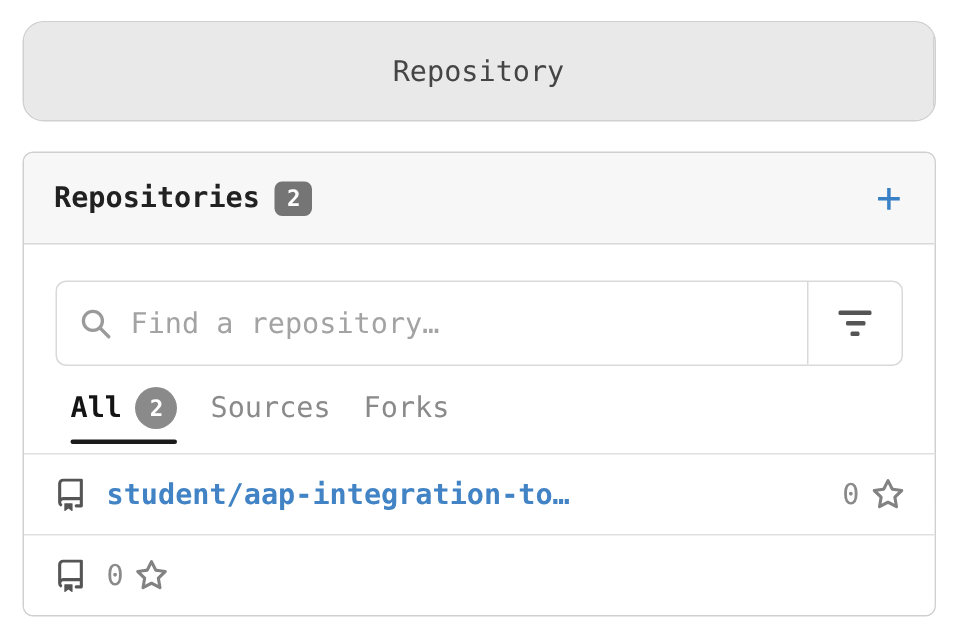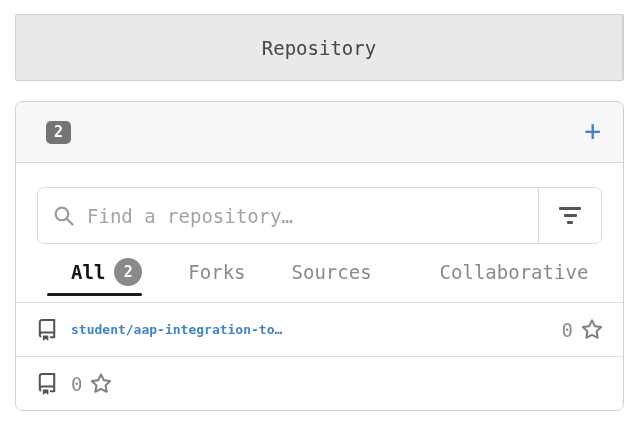--- a/index.html
+++ b/index.html
@@ -8,21 +8,21 @@
     font-family:"DejaVu Sans Mono","Liberation Mono",monospace;
     -webkit-font-smoothing:antialiased;
     overflow:hidden;
   }
   
   .segmented{
     margin:14px 16px 0 15px;
     height:65px;
     display:flex;
     border:1px solid #d0d0d0;
-    border-radius:2px;
+    border-radius:14px;
     overflow:hidden;
     background:#f97316;
   }
   .seg-tab{
     flex:1;
     display:flex;align-items:center;justify-content:center;
     font-size:19px;color:#454545;
     cursor:pointer;
     background:#ffffff;
   }
@@ -109,21 +109,20 @@
     align-items:flex-start;
   }
   .tab{
     display:flex;flex-direction:column;
     cursor:pointer;
   }
   .tab-top{
     display:flex;align-items:center;gap:9px;
     font-size:19px;color:#8a8a8a;
     height:30px;
-    margin-left:24px;
   }
   .tab.active .tab-top{color:#141414;font-weight:bold;}
   .tab-underline{
     height:3px;margin-top:6px;border-radius:2px;
     background:transparent;
   }
   .tab.active .tab-underline{background:#1b1b1b;}
   .tab-badge{
     width:28px;height:28px;border-radius:50%;
     background:#8a8a8a;color:#ffffff;
@@ -138,41 +137,42 @@
     padding:0 20px;
     gap:13px;
     border-top:1px solid #e0e0e0;
     background:#ffffff;
     cursor:pointer;
   }
   .repo-icon svg{display:block;}
   .repo-name{
     flex:1;
     color:#4183c4;
-    font-size:13px;font-weight:bold;
+    font-size:19px;font-weight:bold;
     white-space:nowrap;overflow:hidden;
   }
   .star-group{
     display:flex;align-items:center;gap:8px;
   }
   .star-count{
     color:#8a8a8a;font-size:19px;
   }
   .star-icon svg{display:block;}
 </style>
 </head>
 <body>
 
 <div class="segmented">
   <div class="seg-tab active">Repository</div>
 </div>
 
 <div class="panel">
 
   <div class="panel-header">
+    <span class="panel-title">Repositories</span>
     <span class="badge-rect">2</span>
     <span class="header-spacer"></span>
     <span class="plus-button">+</span>
   </div>
 
   <div class="panel-body-top">
 
     <div class="searchbar">
       <div class="search-left">
         <span class="search-icon">
@@ -193,37 +193,34 @@
     <div class="tabs">
       <div class="tab active">
         <span class="tab-top">
           <span>All</span>
           <span class="tab-badge">2</span>
         </span>
         <span class="tab-underline"></span>
       </div>
       <div class="tab">
         <span class="tab-top">
+            <span>Sources</span>
+          </span>
+        <span class="tab-underline"></span>
+      </div>
+      <div class="tab">
+        <span class="tab-top">
             <span>Forks</span>
           </span>
         <span class="tab-underline"></span>
       </div>
       <div class="tab">
-        <span class="tab-top">
-            <span>Sources</span>
-          </span>
-        <span class="tab-underline"></span>
-      </div>
-      <div class="tab">
-        <span class="tab-underline"></span>
-      </div>
-      <div class="tab">
-        <span class="tab-top">
-            <span>Collaborative</span>
-          </span>
+        <span class="tab-underline"></span>
+      </div>
+      <div class="tab">
         <span class="tab-underline"></span>
       </div>
     </div>
     <div class="tabs-bottom-gap"></div>
   </div>
 
   <div class="repo-row">
     <span class="repo-icon">
       <svg width="22" height="22" viewBox="0 0 16 16" fill="#555555">
         <path d="M2 2.5A2.5 2.5 0 0 1 4.5 0h8.75a.75.75 0 0 1 .75.75v12.5a.75.75 0 0 1-.75.75h-2.5a.75.75 0 0 1 0-1.5h1.75v-2h-8a1 1 0 0 0-.714 1.7.75.75 0 1 1-1.072 1.05A2.495 2.495 0 0 1 2 11.5Zm10.5-1h-8a1 1 0 0 0-1 1v6.708A2.486 2.486 0 0 1 4.5 9h8ZM5 12.25a.25.25 0 0 1 .25-.25h3.5a.25.25 0 0 1 .25.25v3.25a.25.25 0 0 1-.4.2l-1.45-1.087a.249.249 0 0 0-.3 0L5.4 15.7a.25.25 0 0 1-.4-.2Z"></path>

